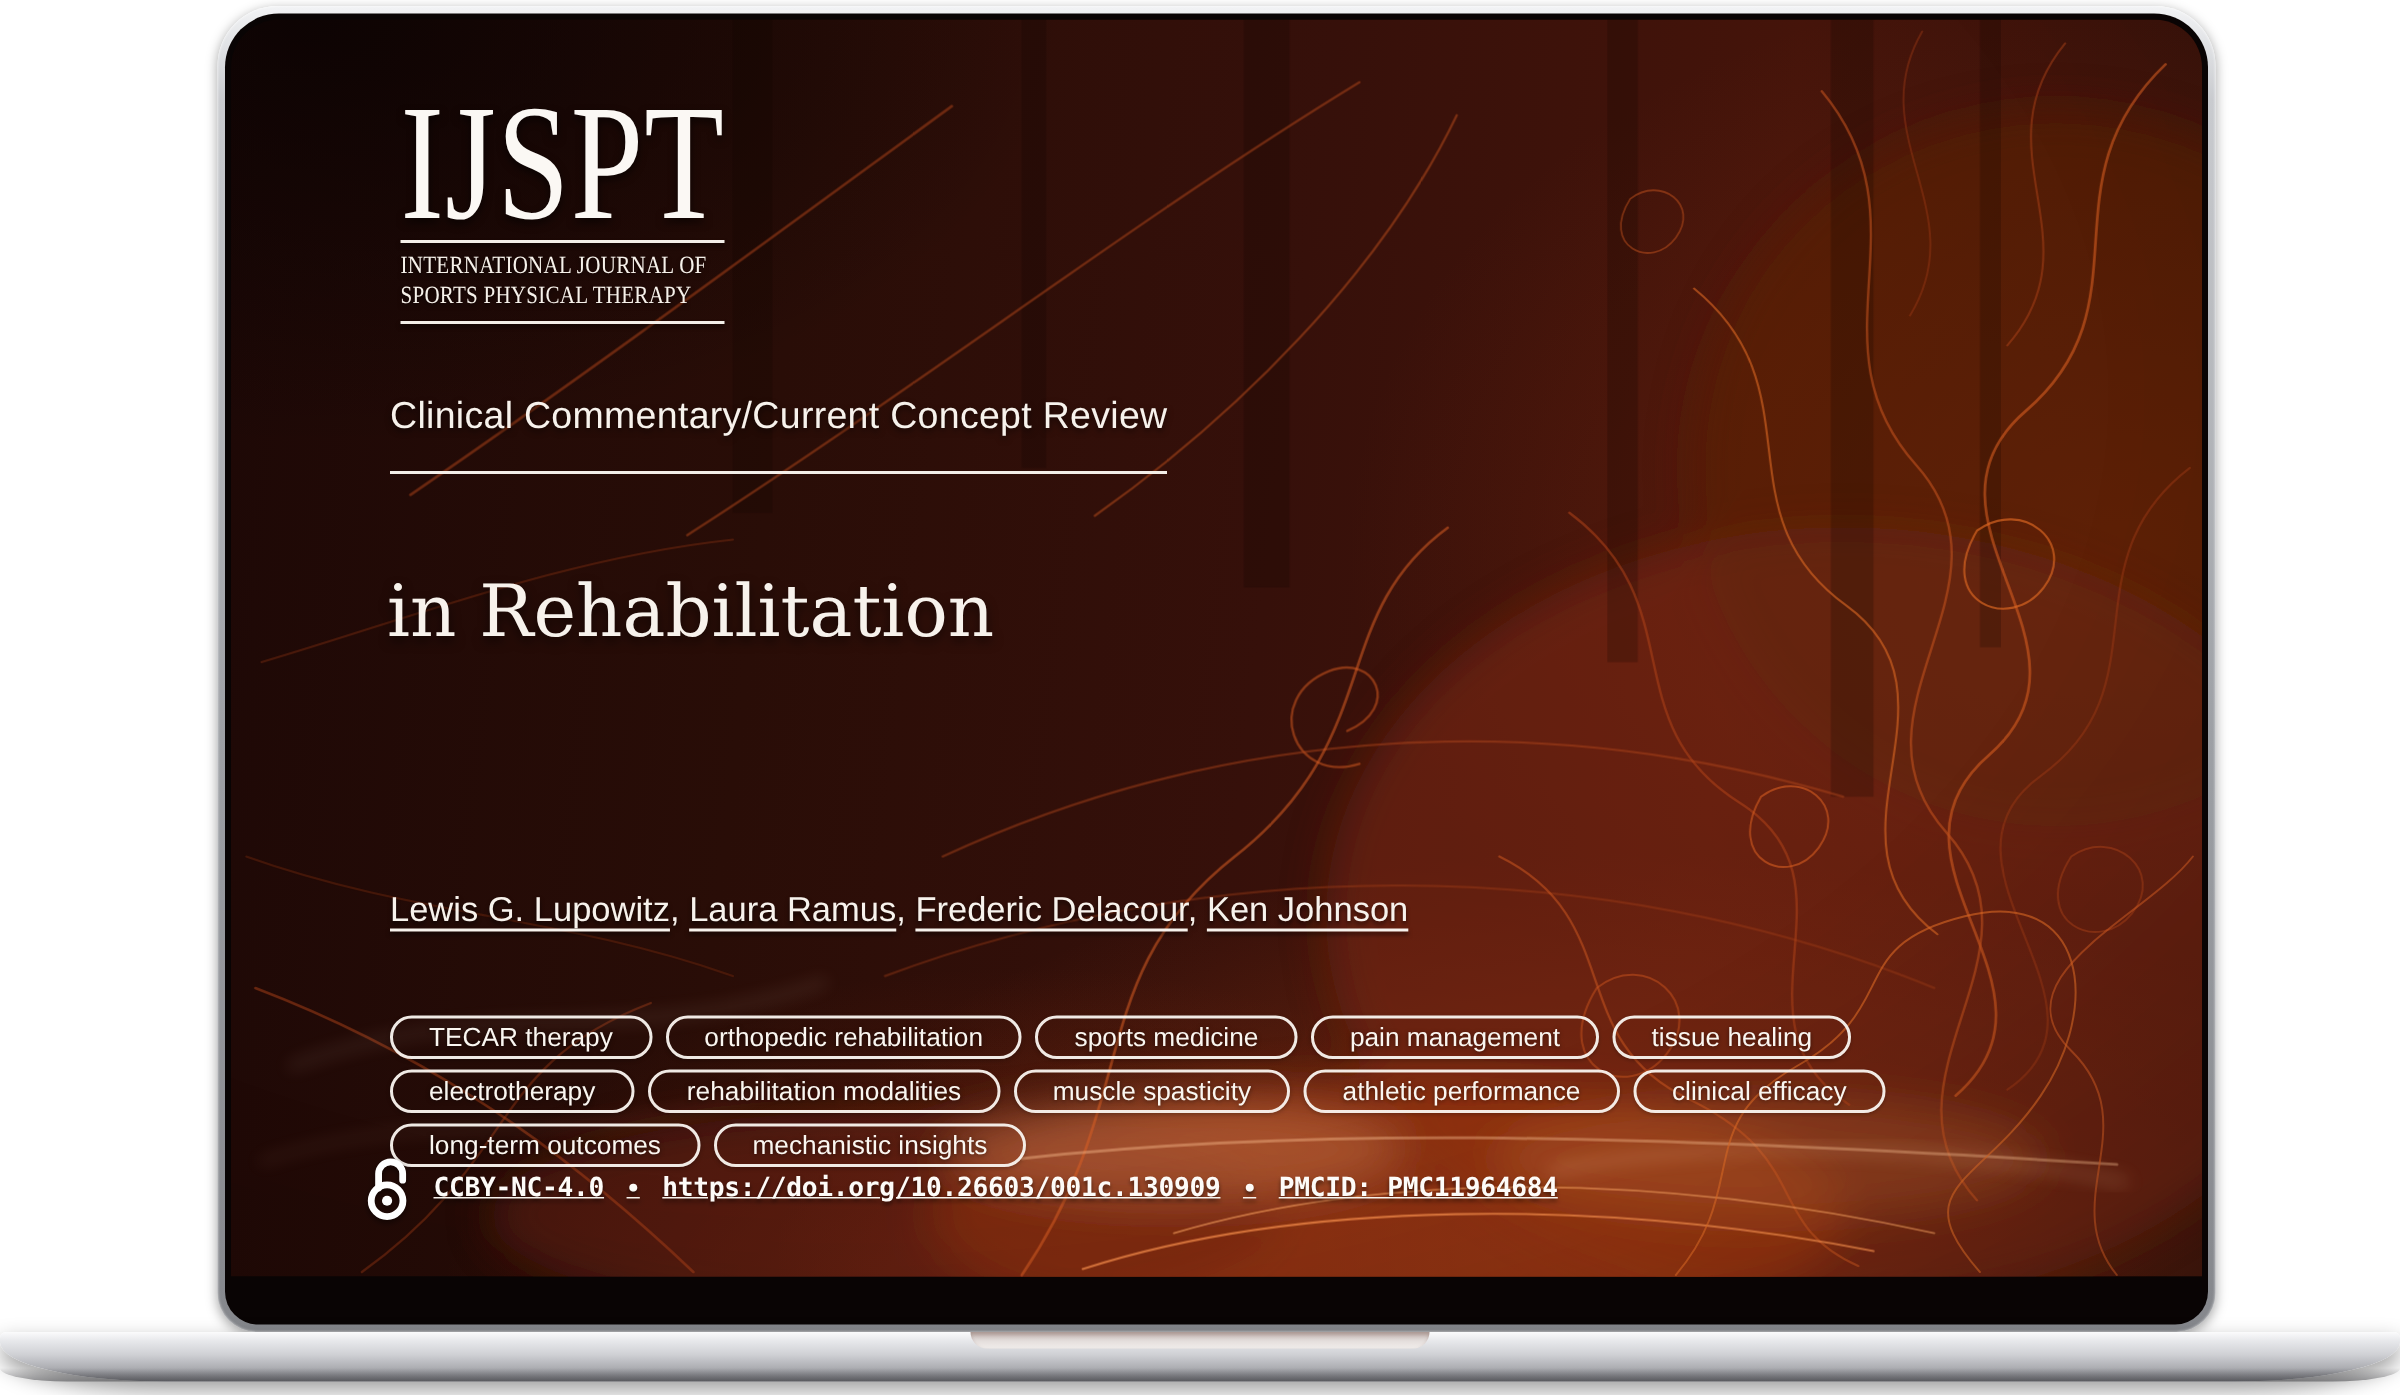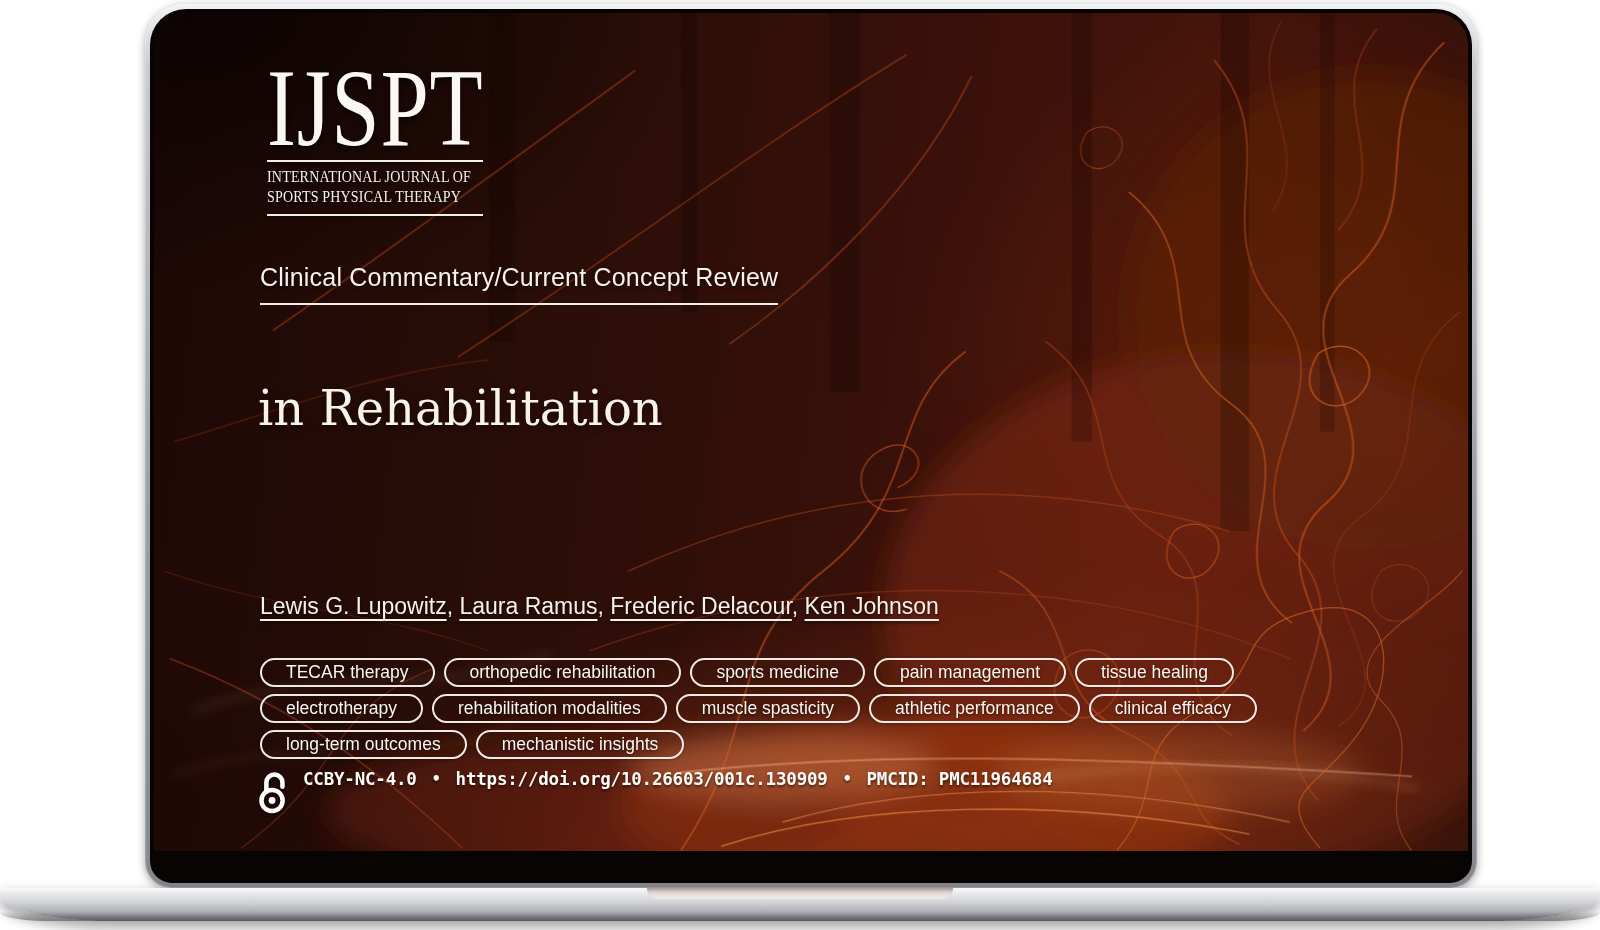--- a/index.html
+++ b/index.html
@@ -37,35 +37,35 @@
   .logo{left:113px;top:54px;width:216px;cursor:pointer;}
   .logo-acronym{display:block;font-family:"Liberation Serif",serif;font-size:110px;line-height:.76;
         letter-spacing:1px;color:#fbf8f4;transform:scaleX(.79);transform-origin:left bottom;
         text-shadow:0 3px 6px rgba(0,0,0,.6);}
   .logo-rule{width:216px;height:2px;background:#f3eee8;margin:9px 0 5px 0;box-shadow:0 2px 3px rgba(0,0,0,.5);}
   .logo-sub{font-family:"Liberation Serif",serif;font-size:16.5px;line-height:1.22;letter-spacing:.2px;
         color:#f6f1ea;transform:scaleX(.85);transform-origin:left top;white-space:nowrap;
         text-shadow:0 2px 3px rgba(0,0,0,.55);}
   .logo-rule2{margin-top:7px;}
   .section-heading{left:106px;top:250px;font-size:25px;letter-spacing:.2px;color:#fbf7f2;
-        border-bottom:2px solid #f3eee8;padding-bottom:11px;display:inline-block;cursor:pointer;
+        border-bottom:2px solid #f3eee8;padding-bottom:22px;display:inline-block;cursor:pointer;
         text-shadow:0 2px 4px rgba(0,0,0,.55);}
   .issue-line{left:106px;top:316px;font-size:19px;letter-spacing:.3px;color:#f3ede6;
         text-shadow:0 2px 3px rgba(0,0,0,.55);}
   .title{left:104px;top:356px;width:1060px;font-family:"DejaVu Serif","Liberation Serif",serif;
         font-size:48px;line-height:78px;color:#fdfbf8;text-shadow:0 3px 7px rgba(0,0,0,.55);}
   .title-line{white-space:nowrap;}
   .authors{left:106px;top:580px;font-size:23px;color:#f7f2ec;text-shadow:0 2px 3px rgba(0,0,0,.55);text-align:center;}
   .author-link{color:#f7f2ec;text-decoration:underline;text-decoration-thickness:1.5px;
         text-underline-offset:5px;cursor:pointer;}
-  .tags{left:106px;top:645px;width:1048px;display:flex;flex-wrap:wrap;column-gap:9px;row-gap:7px;}
+  .tags{left:106px;top:664px;width:1048px;display:flex;flex-wrap:wrap;column-gap:9px;row-gap:7px;}
   .tag{display:inline-block;border:2px solid rgba(248,243,237,.96);border-radius:15px;
         padding:0 24px;height:25px;line-height:25px;font-size:17.5px;color:#faf6f0;cursor:pointer;
         text-shadow:0 1px 3px rgba(0,0,0,.5);box-shadow:0 1px 3px rgba(0,0,0,.25);}
-  .license{left:102px;top:756px;display:flex;align-items:flex-start;gap:13px;}
+  .license{left:88px;top:756px;display:flex;align-items:center;gap:13px;text-decoration:underline;}
   .oa-icon{flex:0 0 auto;display:block;filter:drop-shadow(0 2px 2px rgba(0,0,0,.5));}
   .license-text{font-family:"DejaVu Sans Mono","Liberation Mono",monospace;font-weight:700;
         font-size:17.5px;letter-spacing:-.2px;color:#fdfbf8;display:flex;align-items:center;gap:15px;
         text-shadow:0 2px 3px rgba(0,0,0,.55);}
   .license-text .sep{font-size:15px;}
   .license-text a{color:#fdfbf8;text-decoration:none;cursor:pointer;}
   .author-item:not(:last-child)::after{content:", ";}
 </style>
 </head>
 <body>

